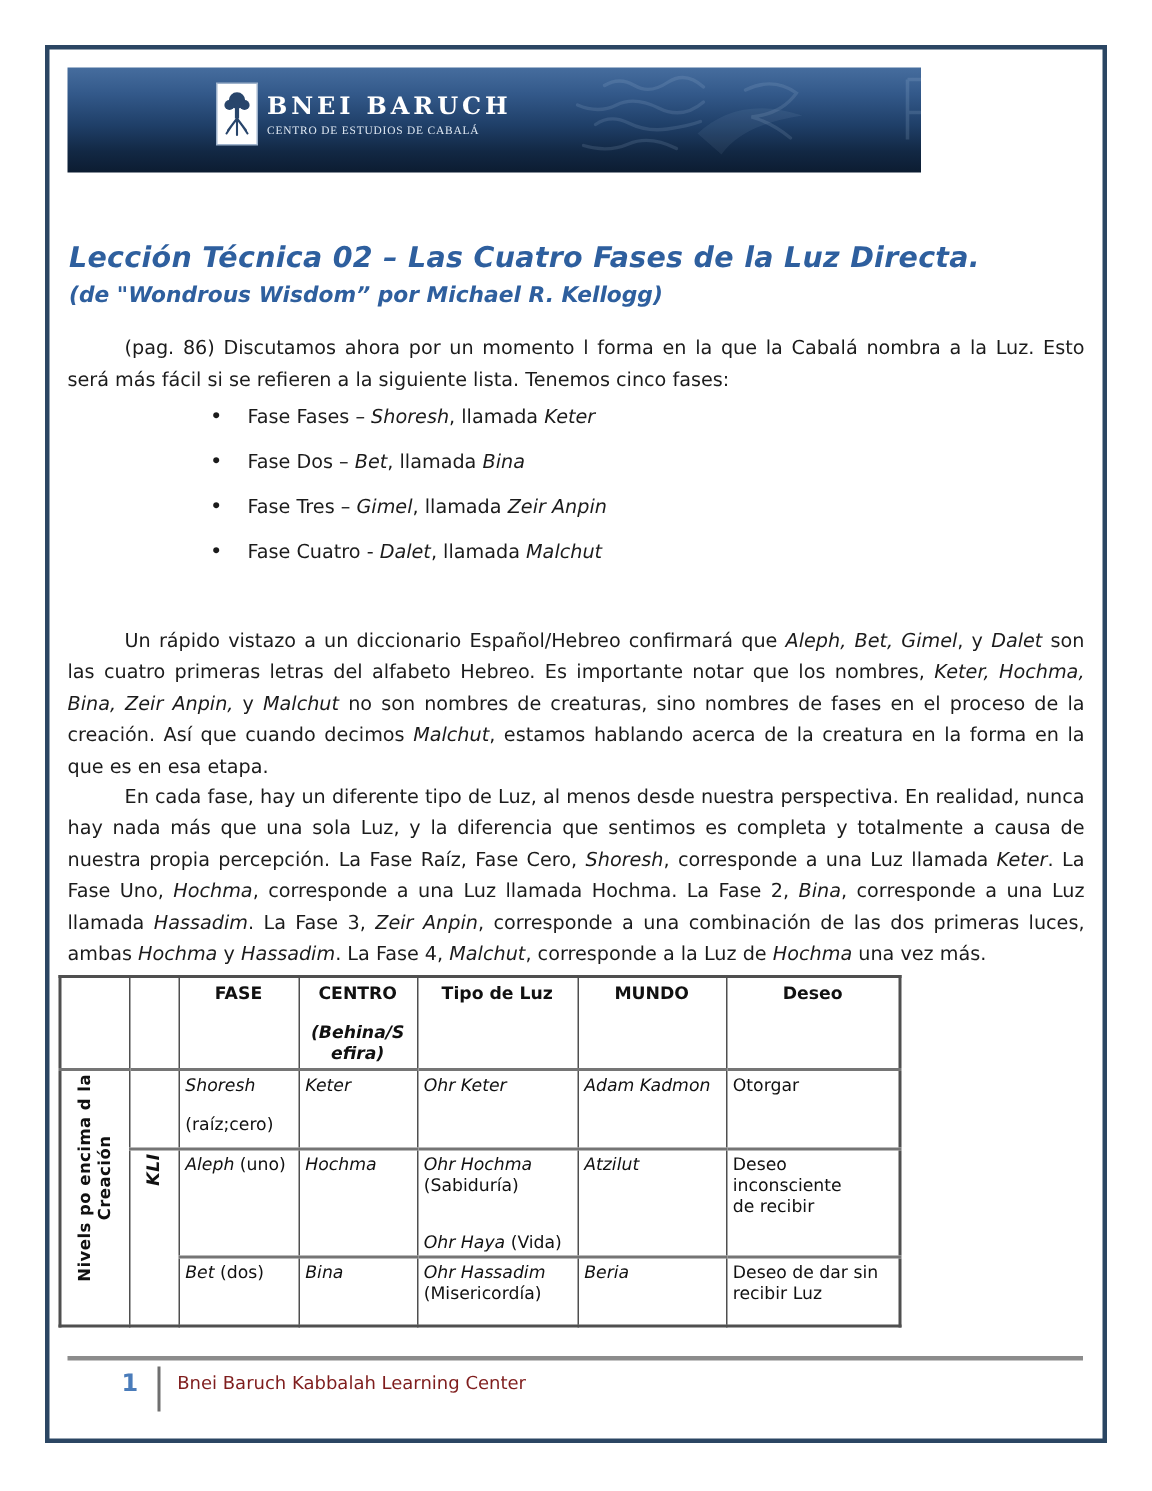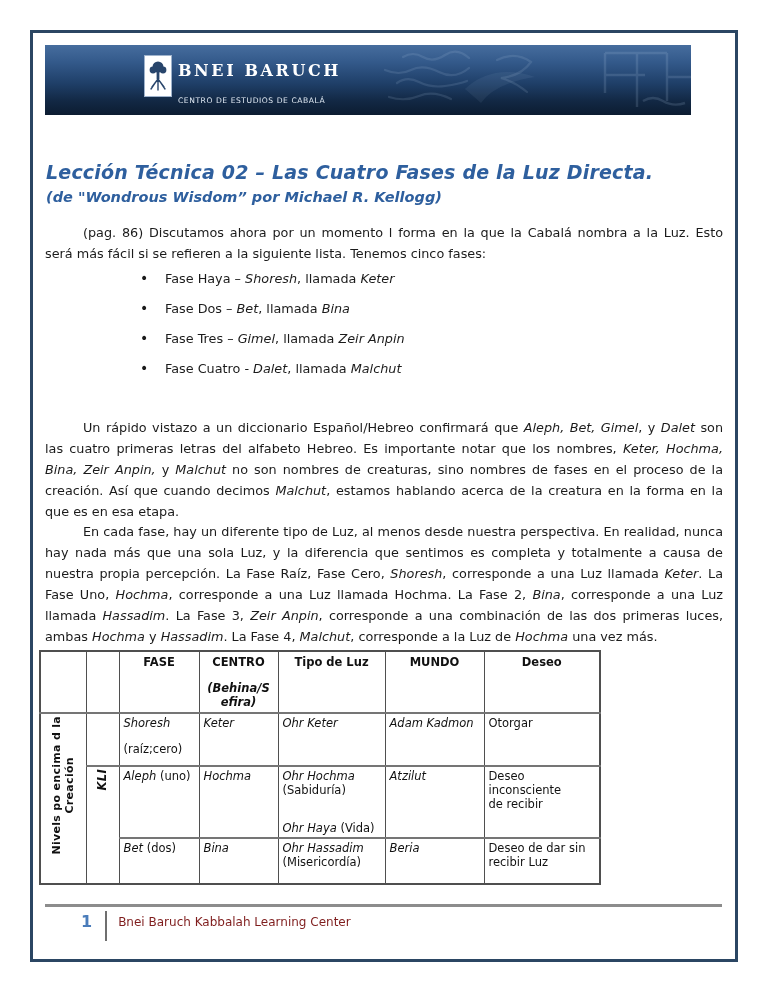--- a/index.html
+++ b/index.html
@@ -8,31 +8,31 @@
     font-family:"DejaVu Sans","Liberation Sans",sans-serif;
     -webkit-font-smoothing:antialiased;
   }
   .page{
     position:absolute;left:30px;top:30px;width:708px;height:932px;
     box-sizing:border-box;border:3px solid var(--page-border,#2b4663);
     background:#ffffff;
   }
   
   .banner{
-    position:absolute;left:12px;top:12px;width:646px;height:70px;overflow:hidden;
+    position:absolute;left:12px;top:12px;width:569px;height:70px;overflow:hidden;
     background:linear-gradient(180deg,var(--banner-top,#466d9e) 0%,#33598a 25%,#1f3f68 55%,#122844 80%,var(--banner-bottom,#0c1c31) 100%);
   }
   .banner-deco{position:absolute;left:0;top:0;width:677px;height:70px;}
   .logo{position:absolute;left:100px;top:11px;display:flex;gap:7px;align-items:flex-start;}
   .logo-box{width:26px;height:40px;background:#ffffff;box-shadow:0 0 0 1px #9fb3cc;display:flex;align-items:center;justify-content:center;}
   .logo-title{
     color:#ffffff;font-family:"DejaVu Serif","Liberation Serif",serif;
     font-weight:bold;font-size:16px;letter-spacing:2.6px;line-height:20px;margin-top:5px;white-space:nowrap;
   }
-  .logo-sub{color:#dfe8f2;font-size:7.6px;letter-spacing:0.55px;margin-top:15px;white-space:nowrap;}
+  .logo-sub{color:#dfe8f2;font-size:7.6px;letter-spacing:0.55px;margin-top:1px;white-space:nowrap;font-family:Liberation Serif, serif;}
   
   .title{
     position:absolute;left:13px;top:128px;width:682px;margin:0;
     font-size:19px;font-style:italic;font-weight:bold;letter-spacing:0.2px;
     color:var(--accent-blue,#2e5f9e);
   }
   .subtitle{
     position:absolute;left:13px;top:156px;width:682px;margin:0;
     font-size:14.5px;font-style:italic;font-weight:bold;
     color:var(--accent-blue,#2e5f9e);
@@ -130,21 +130,21 @@
       </div>
     </div>
   </div>
 
   <h1 class="title">Lección Técnica 02 – Las Cuatro Fases de la Luz Directa.</h1>
   <h2 class="subtitle">(de "Wondrous Wisdom” por Michael R. Kellogg)</h2>
 
   <p class="para p1"><span>(pag. 86) Discutamos ahora por un momento l forma en la que la Cabalá nombra a la Luz. Esto será más fácil si se refieren a la siguiente lista. Tenemos cinco fases:</span></p>
 
   <ul class="phase-list">
-      <li><span>Fase Haya – </span><span class="it">Shoresh</span><span>, llamada </span><span class="it">Keter</span></li>
+      <li><span>Fase Fases – </span><span class="it">Shoresh</span><span>, llamada </span><span class="it">Keter</span></li>
       <li><span>Fase Dos – </span><span class="it">Bet</span><span>, llamada </span><span class="it">Bina</span></li>
       <li><span>Fase Tres – </span><span class="it">Gimel</span><span>, llamada </span><span class="it">Zeir Anpin</span></li>
       <li><span>Fase Cuatro - </span><span class="it">Dalet</span><span>, llamada </span><span class="it">Malchut</span></li>
     </ul>
 
   <p class="para p2"><span>Un rápido vistazo a un diccionario  Español/Hebreo confirmará que </span><span class="it">Aleph, Bet, Gimel</span><span>, y </span><span class="it">Dalet</span><span> son las cuatro primeras letras del alfabeto Hebreo. Es importante notar que los nombres, </span><span class="it">Keter, Hochma, Bina, Zeir Anpin,</span><span> y </span><span class="it">Malchut</span><span> no son nombres de creaturas, sino nombres de fases en el proceso de la creación. Así que cuando decimos </span><span class="it">Malchut</span><span>, estamos hablando acerca de la creatura en la forma en la que es en esa etapa.</span></p>
   <p class="para p3"><span>En cada fase, hay un diferente tipo de Luz, al menos desde nuestra perspectiva. En realidad, nunca hay nada más que una sola Luz, y la diferencia que sentimos es completa y totalmente a causa de nuestra propia percepción. La Fase Raíz, Fase Cero, </span><span class="it">Shoresh</span><span>, corresponde a una Luz llamada </span><span class="it">Keter</span><span>. La Fase Uno, </span><span class="it">Hochma</span><span>, corresponde a una Luz llamada Hochma. La Fase 2, </span><span class="it">Bina</span><span>, corresponde a una Luz llamada </span><span class="it">Hassadim</span><span>. La Fase 3, </span><span class="it">Zeir Anpin</span><span>, corresponde a una combinación de las dos primeras luces, ambas </span><span class="it">Hochma</span><span> y </span><span class="it">Hassadim</span><span>. La Fase 4, </span><span class="it">Malchut</span><span>, corresponde a la Luz de </span><span class="it">Hochma</span><span> una vez más.</span></p>
 
   <table class="dtable">
     <colgroup>

